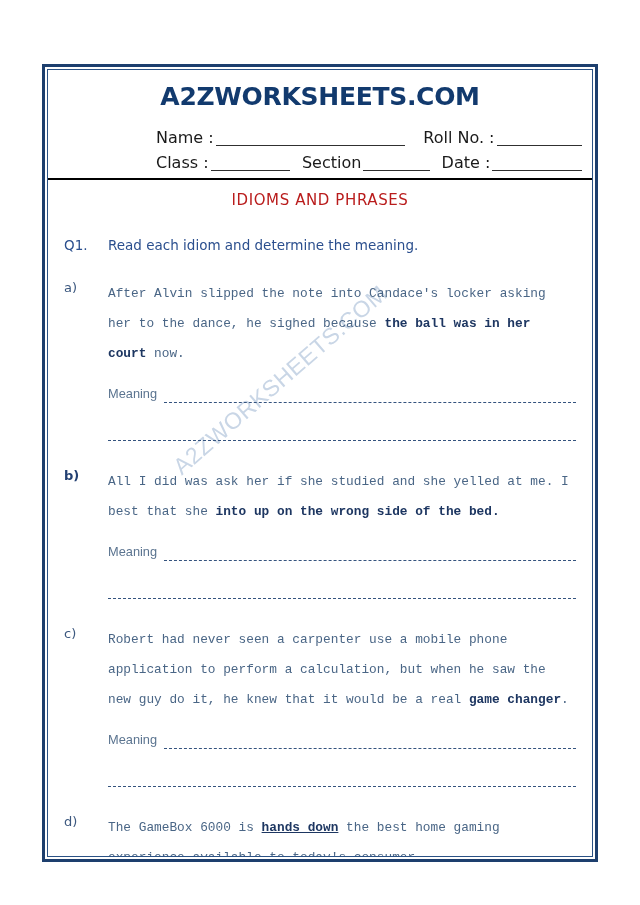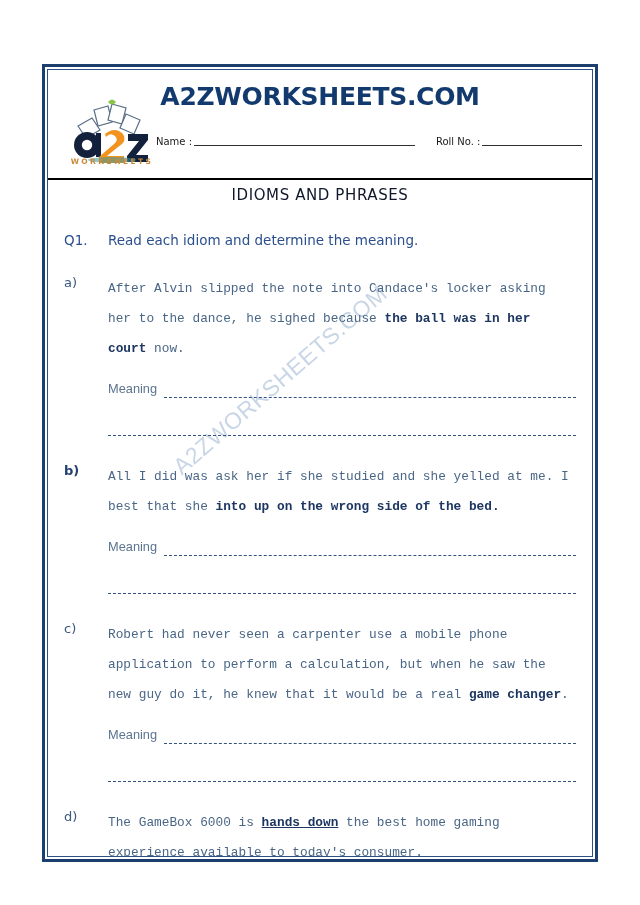--- a/index.html
+++ b/index.html
@@ -99,21 +99,21 @@
     position: absolute;
     left: 108px;
     right: 10px;
     top: 52px;
   }
   .field-row {
     display: flex;
     align-items: flex-end;
     height: 25px;
     font-family: "DejaVu Sans", sans-serif;
-    font-size: 10px;
+    font-size: 16px;
     color: #1a1a1a;
   }
   .field-label {
     white-space: nowrap;
     padding-right: 2px;
   }
   .field-rule {
     border-bottom: 1px solid #303030;
     height: 13px;
     margin-bottom: 1px;
@@ -137,25 +137,25 @@
   }
 
   
   #sheet-body {
     position: relative;
     padding: 0 16px;
     z-index: 2;
   }
   #worksheet-title {
     text-align: center;
-    margin-top: 8px;
+    margin-top: 13px;
     font-family: "DejaVu Sans", sans-serif;
     font-size: 15px;
     letter-spacing: 0.6px;
-    color: #0f172a;
+    color: #b91c1c;
   }
 
   #instruction {
     margin-top: 28px;
     display: flex;
     font-family: "DejaVu Sans", sans-serif;
     font-size: 13.5px;
     font-weight: normal;
     color: #2b4f8e;
   }
@@ -212,55 +212,39 @@
 
 <div id="worksheet-frame">
   <div id="worksheet-inner">
 
     <div id="watermark">A2ZWORKSHEETS.COM</div>
 
     <div id="header">
 
       <div id="brand-title">A2ZWORKSHEETS.COM</div>
 
-      <div id="site-logo">
-        <svg width="96" height="72" viewBox="0 0 96 72">
-
-          <g stroke="#5a6f86" stroke-width="1.2" fill="#ffffff">
-            <polygon points="14,30 28,22 36,34 22,42"></polygon>
-            <polygon points="30,14 44,10 48,26 34,30"></polygon>
-            <polygon points="48,8 62,12 58,28 44,24"></polygon>
-            <polygon points="62,18 76,24 70,38 56,32"></polygon>
-          </g>
-
-          <path d="M44,6 q4,-5 8,0 q-4,5 -8,0 Z" fill="#8bc34a"></path>
-
-          <g fill="#14213d">
-            <circle cx="23" cy="49" r="13"></circle>
-          </g>
-          <circle cx="23" cy="49" r="5.2" fill="#ffffff"></circle>
-          <rect x="32" y="37" width="5" height="24" fill="#14213d"></rect>
-
-          <path d="M41,38 q10,-8 18,0 q5,7 -5,13 l-11,9 h17 v7 h-25 v-6 l15,-13 q5,-4 1,-8 q-5,-4 -9,1 Z" fill="#f3931f"></path>
-
-          <path d="M64,38 h20 v6 l-12,15 h12 v7 h-21 v-6 l12,-15 h-11 Z" fill="#14213d"></path>
-
-          <ellipse cx="48" cy="64" rx="24" ry="3" fill="#2f9aa8" opacity="0.55"></ellipse>
-        </svg>
-        <div id="logo-wordmark">WORKSHEETS</div>
-      </div>
 
       <div id="fields">
         <div class="field-row">
           <span class="field-label">Name :</span>
           <span class="field-rule rule-name"></span>
           <span class="gap-md"></span>
           <span class="field-label">Roll No. :</span>
           <span class="field-rule rule-roll"></span>
         </div>
+        <div class="field-row">
+          <span class="field-label">Class :</span>
+          <span class="field-rule rule-class"></span>
+          <span class="gap-sm"></span>
+          <span class="field-label">Section</span>
+          <span class="field-rule rule-section"></span>
+          <span class="gap-sm"></span>
+          <span class="field-label">Date :</span>
+          <span class="field-rule rule-date"></span>
+        </div>
       </div>
     </div>
 
     <div id="header-divider"></div>
 
     <div id="sheet-body">
 
       <div id="worksheet-title">IDIOMS AND PHRASES</div>
 
       <div id="instruction">

